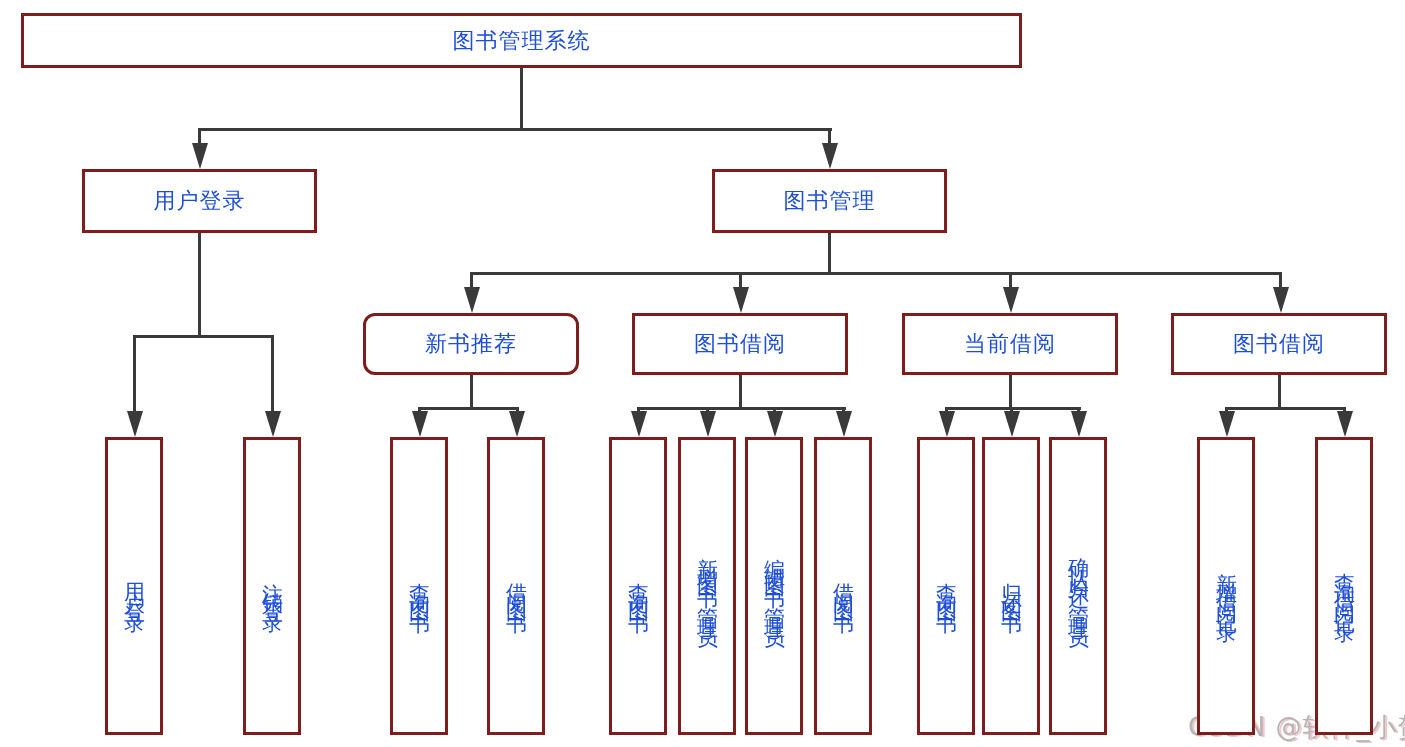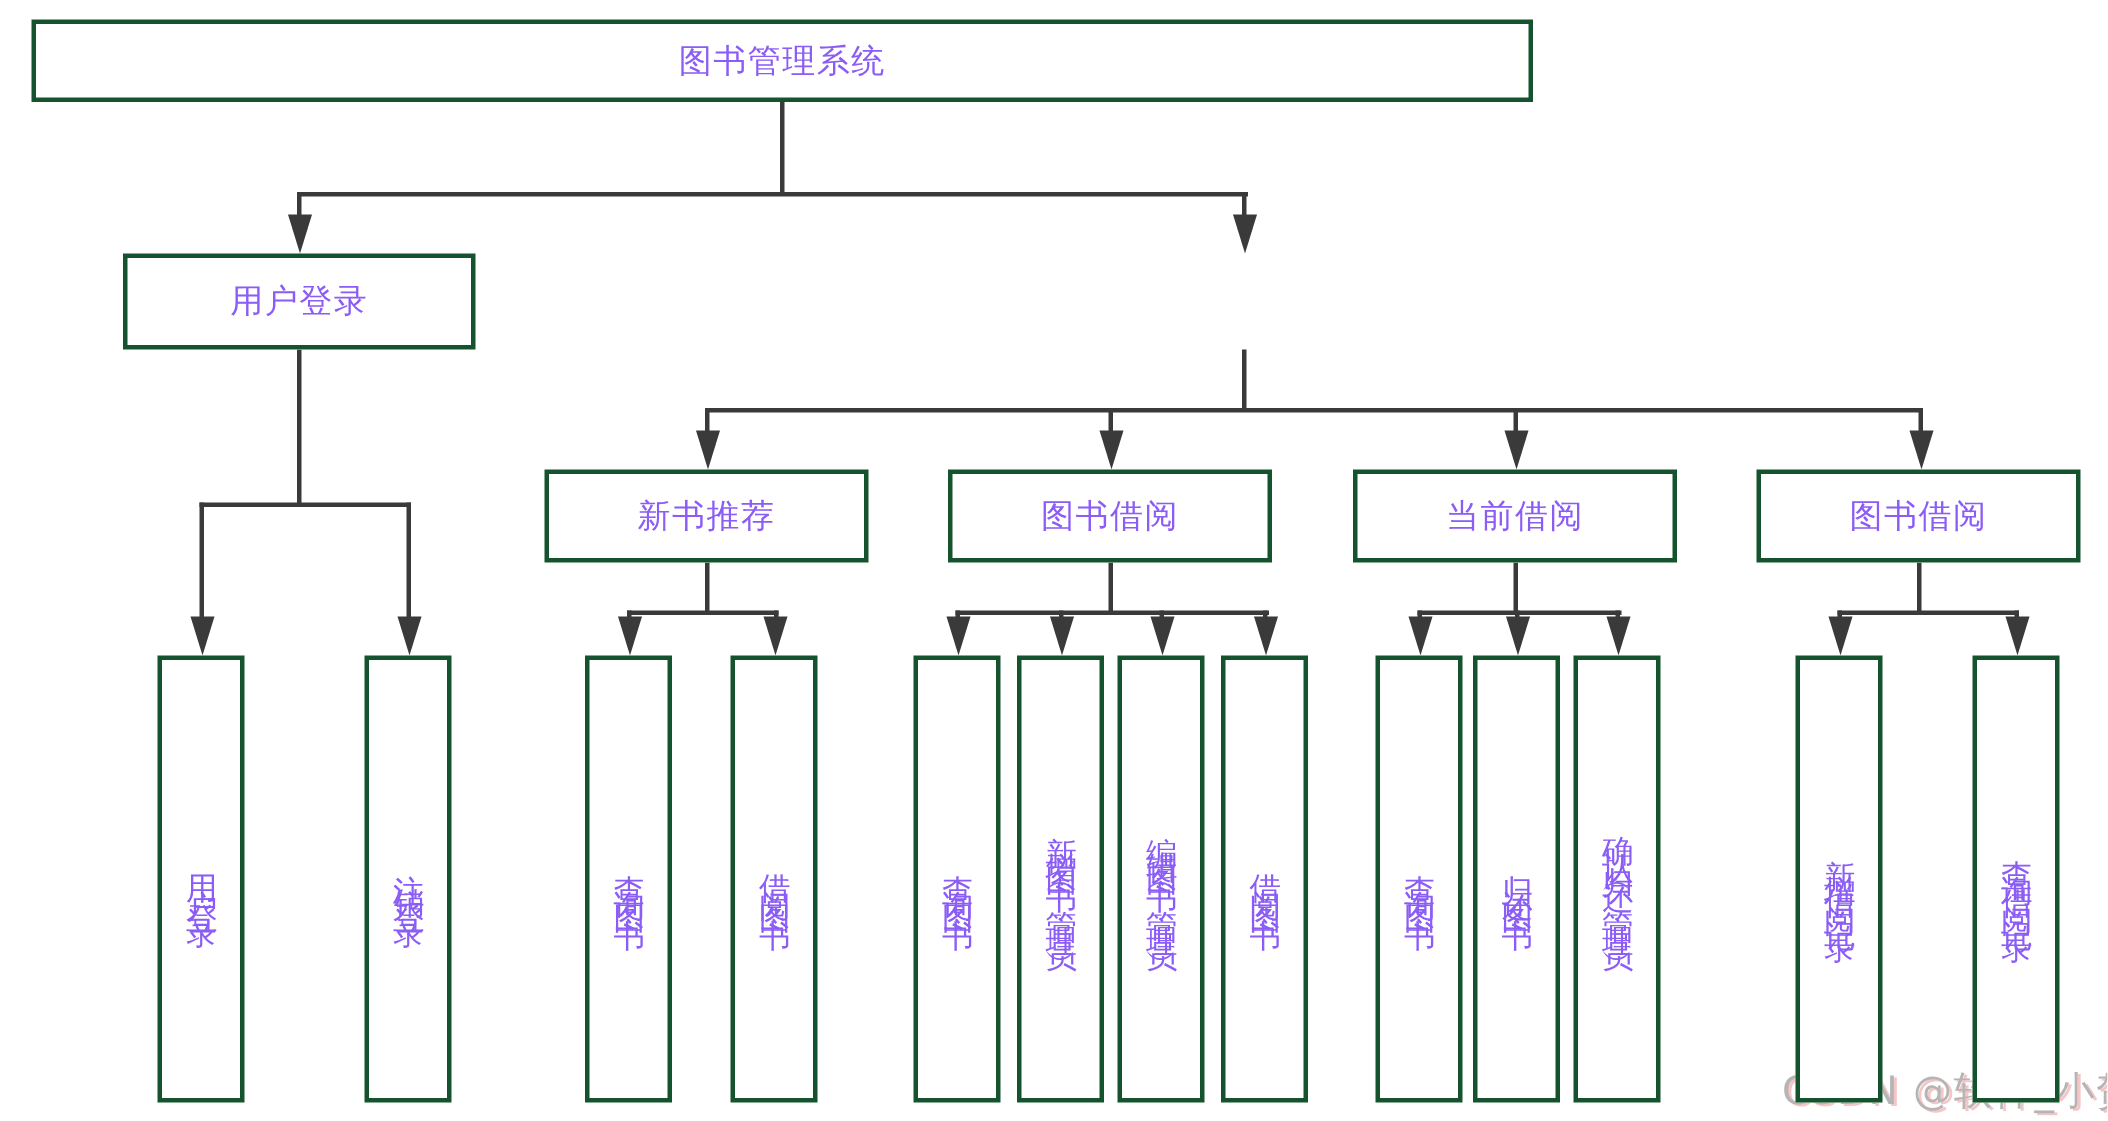--- a/index.html
+++ b/index.html
@@ -6,26 +6,26 @@
   .stage{
     position:relative;
     width:1405px;height:747px;
     background:#ffffff;
     overflow:hidden;
     font-family:"DejaVu Sans","Liberation Sans",sans-serif;
   }
   .box{
     position:absolute;
     box-sizing:border-box;
-    border:3px solid #14532d;
+    border:3px solid #7f1d1d;
     background:#ffffff;
     display:flex;
     align-items:center;
     justify-content:center;
-    color:#8b5cf6;
+    color:#1d4ed8;
   }
   .box.h span{
     font-size:22px;
     white-space:nowrap;
     letter-spacing:1px;
   }
   .box.v span{
     writing-mode:vertical-rl;
     text-orientation:mixed;
     font-size:21px;
@@ -110,27 +110,30 @@
     <div class="arrowhead" style="left: 1003.5px; top: 411px;"></div>
     <div class="arrowhead" style="left: 1070.5px; top: 411px;"></div>
     <div class="arrowhead" style="left: 1218.5px; top: 411px;"></div>
     <div class="arrowhead" style="left: 1336.5px; top: 411px;"></div>
     <div class="box h" style="left: 21px; top: 13px; width: 1001px; height: 55px;">
       <span>图书管理系统</span>
     </div>
     <div class="box h" style="left: 82px; top: 169px; width: 235px; height: 64px;">
       <span>用户登录</span>
     </div>
+    <div class="box h" style="left: 712px; top: 169px; width: 235px; height: 64px;">
+      <span>图书管理</span>
+    </div>
     <div class="box v" style="left: 105px; top: 437px; width: 58px; height: 298px;">
       <span>用户登录</span>
     </div>
     <div class="box v" style="left: 243px; top: 437px; width: 58px; height: 298px;">
       <span>注销登录</span>
     </div>
-    <div class="box h" style="left: 363px; top: 313px; width: 216px; height: 62px;">
+    <div class="box h" style="left: 363px; top: 313px; width: 216px; height: 62px; border-radius: 12px;">
       <span>新书推荐</span>
     </div>
     <div class="box h" style="left: 902px; top: 313px; width: 216px; height: 62px;">
       <span>当前借阅</span>
     </div>
     <div class="box h" style="left: 632px; top: 313px; width: 216px; height: 62px;">
       <span>图书借阅</span>
     </div>
     <div class="box h" style="left: 1171px; top: 313px; width: 216px; height: 62px;">
       <span>图书借阅</span>

